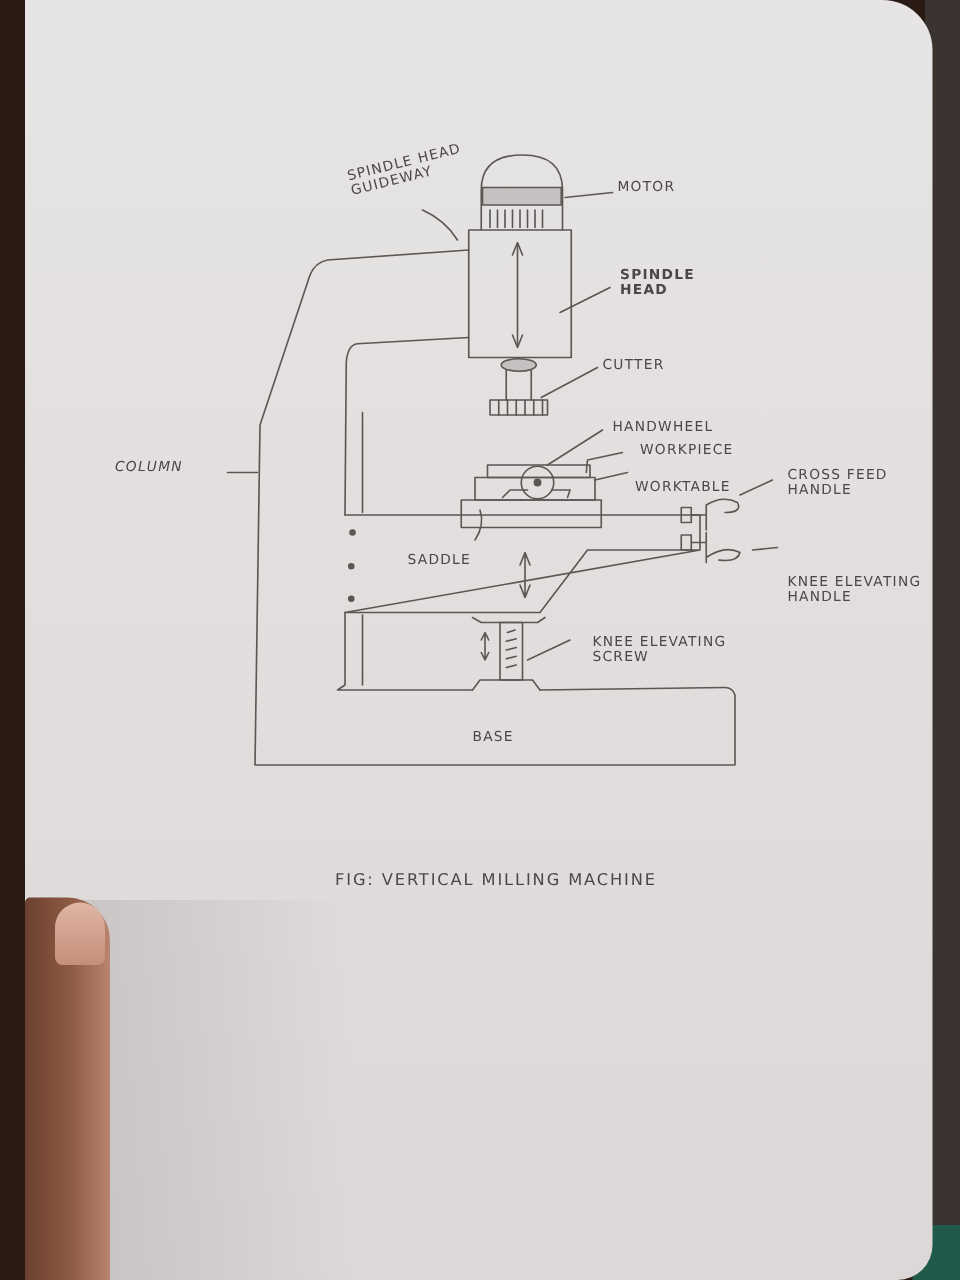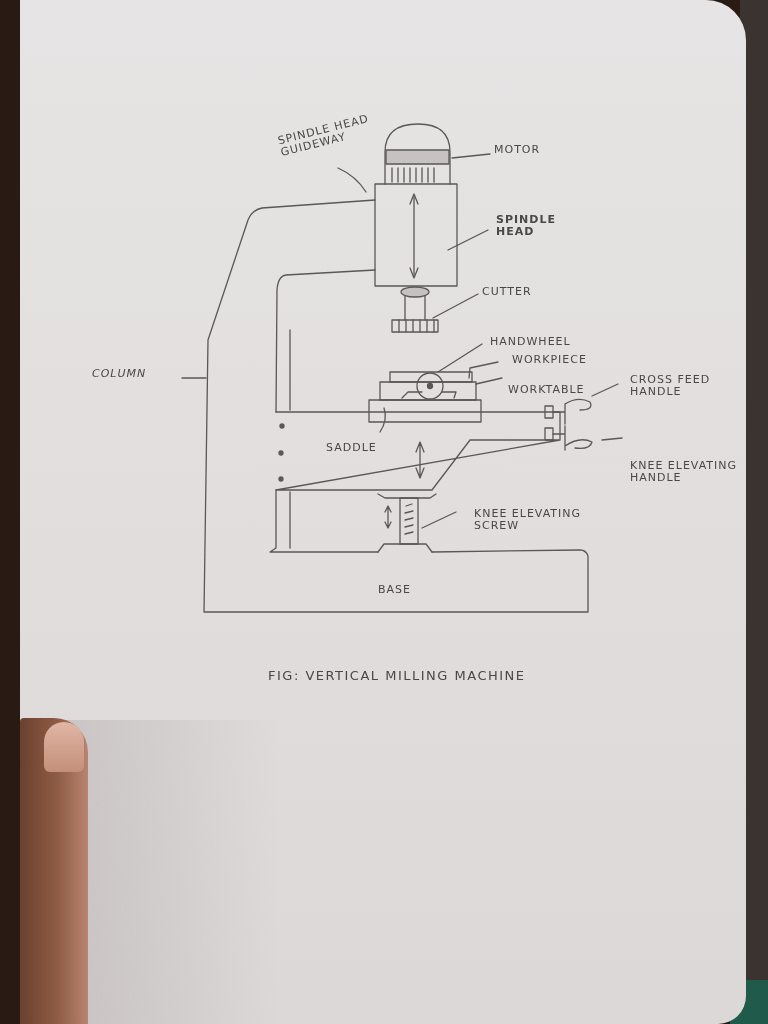--- a/index.html
+++ b/index.html
@@ -32,21 +32,21 @@
     background: linear-gradient(180deg, #e0b6a4, #c48f7a);
     border-radius: 20px 20px 6px 6px;
   }
   svg.sketch { position: absolute; left: 0; top: 0; }
   .lbl {
     position: absolute; color: #4a4746; font-size: 11px; letter-spacing: 1px;
     text-transform: uppercase; line-height: 12px; white-space: nowrap;
     font-family: "DejaVu Sans", sans-serif;
   }
   .caption {
-    position: absolute; left: 268px; top: 668px; color: #4a4746;
+    position: absolute; left: 268px; top: 697px; color: #4a4746;
     font-size: 13px; letter-spacing: 1.5px; text-transform: uppercase;
   }
 </style>
 </head>
 <body>
 
 <div class="bg-right"></div>
 <div class="bg-green"></div>
 
 <div class="paper">

